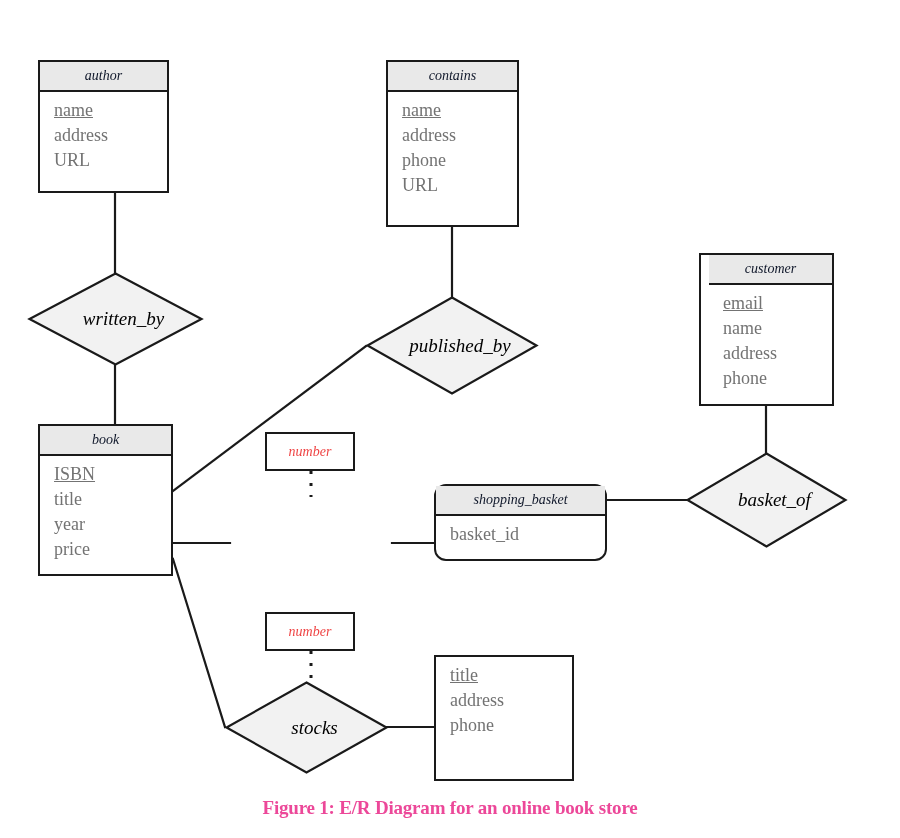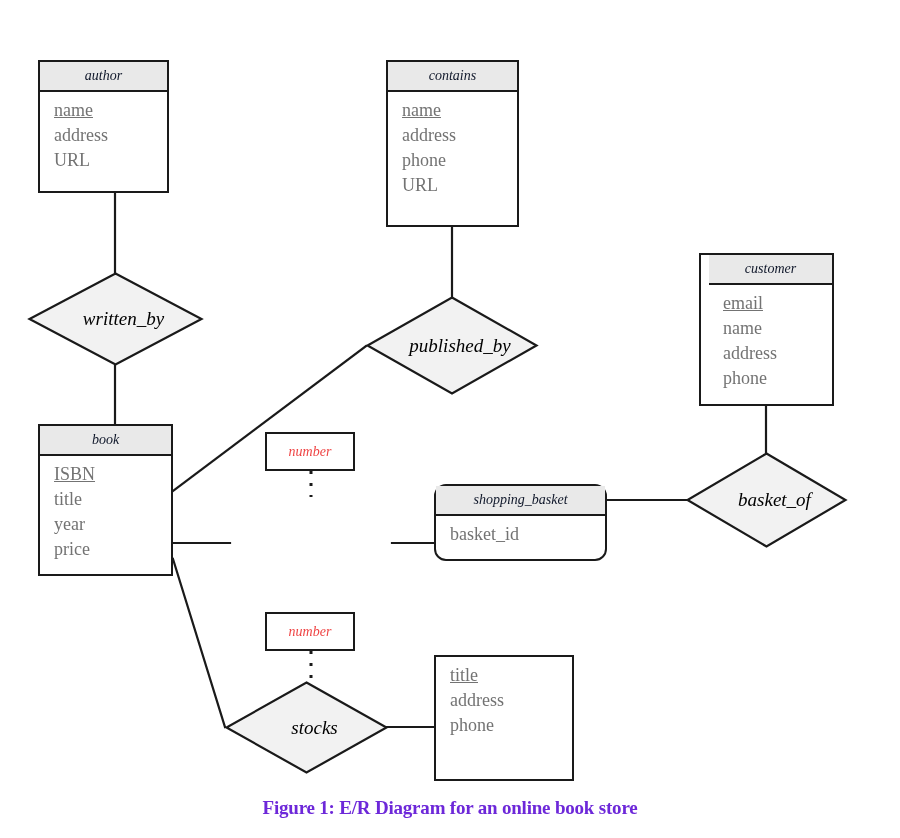--- a/index.html
+++ b/index.html
@@ -108,21 +108,21 @@
   #caption {
     position: absolute;
     left: 0;
     top: 797px;
     width: 900px;
     text-align: center;
     font-family: "Liberation Serif", "DejaVu Serif", serif;
     font-weight: bold;
     font-size: 19px;
     letter-spacing: -0.2px;
-    color: #6d28d9;
+    color: #ec4899;
     z-index: 4;
   }
 </style>
 </head>
 <body>
 
 <div id="canvas">
 
   <svg id="wires" viewBox="0 0 900 838" xmlns="http://www.w3.org/2000/svg">
     <g stroke="#1a1a1a" stroke-width="2.2" fill="none" stroke-linecap="square">

